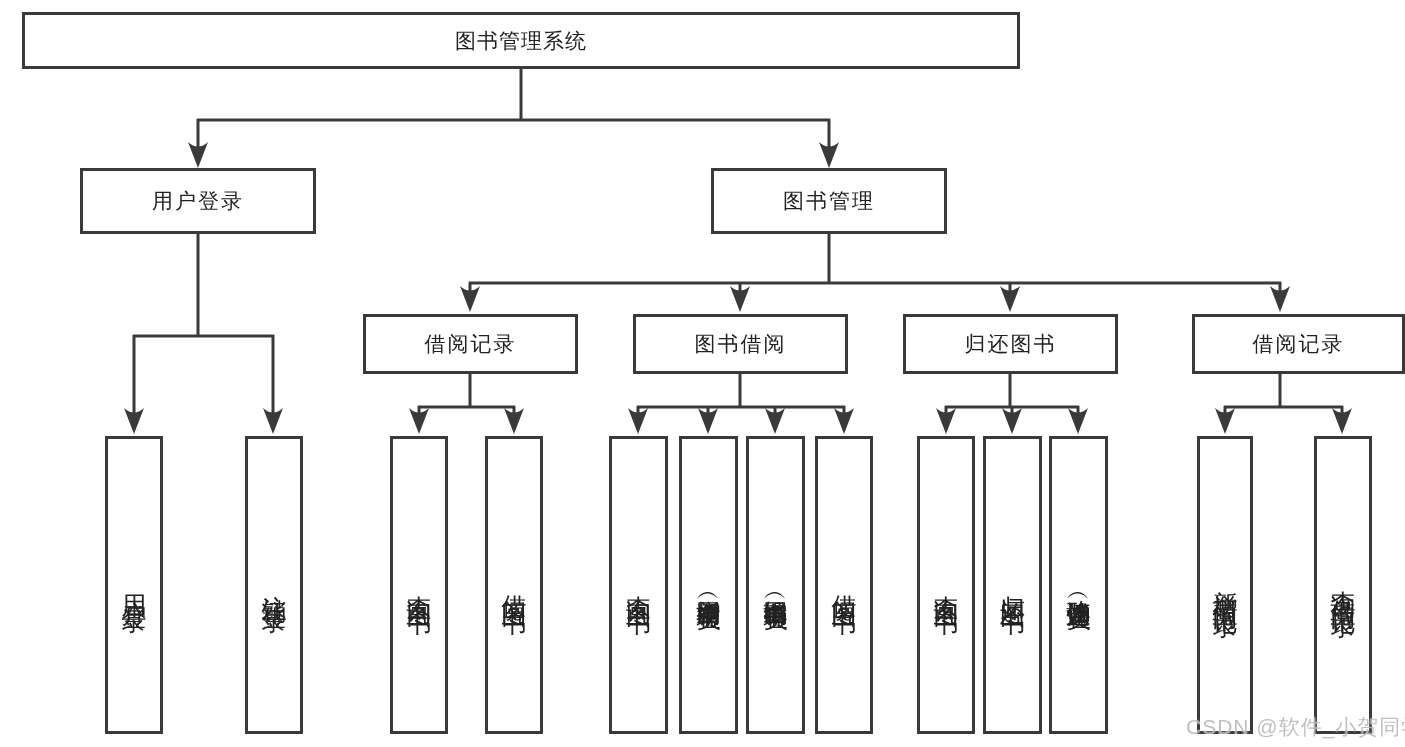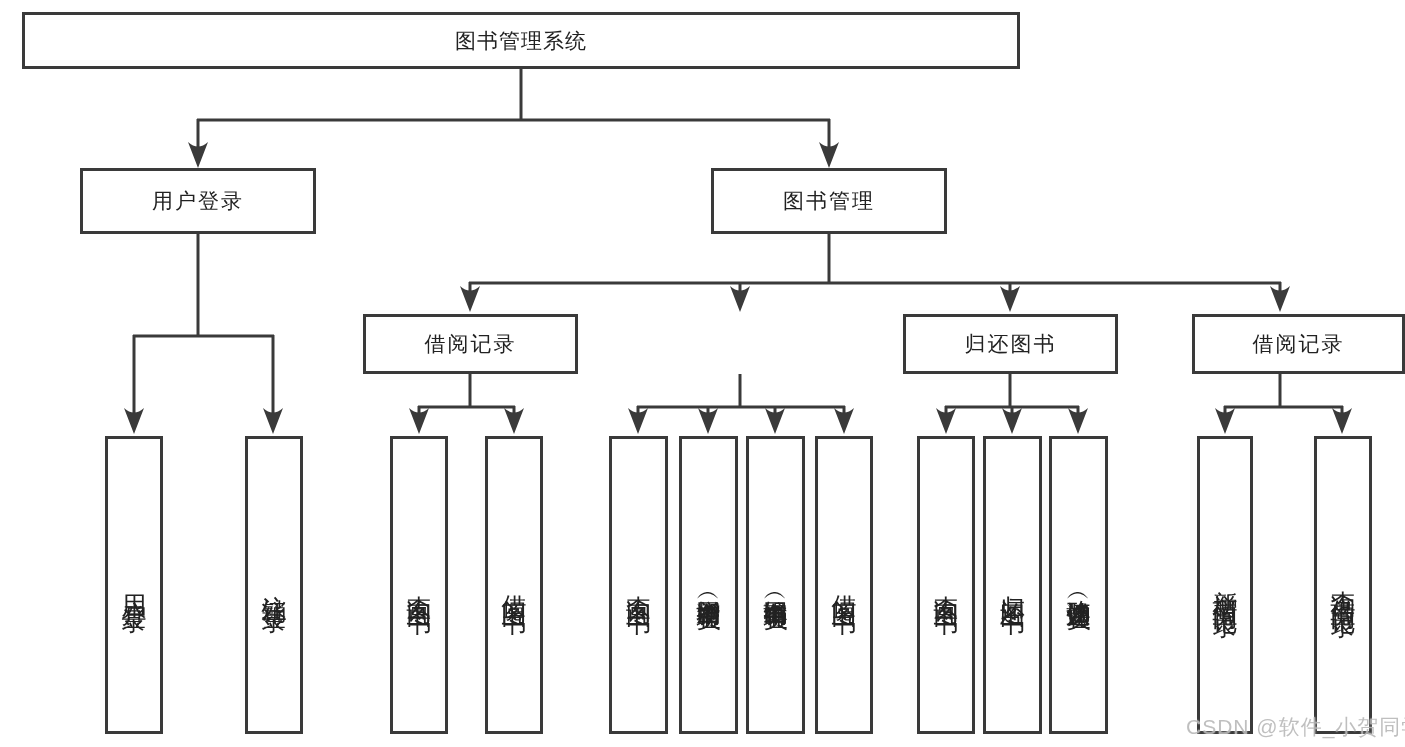--- a/index.html
+++ b/index.html
@@ -134,20 +134,21 @@
       <path d="M1332,408 L1342,434 L1352,408 Q1342,417 1332,408 Z"></path>
     </g>
   </svg>
 
   <div class="box h root" style="left:22px; top:12px; width:998px; height:57px;">图书管理系统</div>
 
   <div class="box h" style="left:80px; top:168px; width:236px; height:66px;">用户登录</div>
   <div class="box h" style="left:711px; top:168px; width:236px; height:66px;">图书管理</div>
 
   <div class="box h" style="left:363px; top:314px; width:215px; height:60px;">借阅记录</div>
+  <div class="box h" style="left:633px; top:314px; width:215px; height:60px;">图书借阅</div>
   <div class="box h" style="left:903px; top:314px; width:215px; height:60px;">归还图书</div>
   <div class="box h" style="left:1173px; top:314px; width:213px; height:60px;margin-left:19px;">借阅记录</div>
 
   <div class="box v" style="left:105px; top:436px; width:58px; height:298px;">用户登录</div>
   <div class="box v" style="left:245px; top:436px; width:58px; height:298px;">注销登录</div>
 
   <div class="box v" style="left:390px; top:436px; width:58px; height:298px;">查询图书</div>
   <div class="box v" style="left:485px; top:436px; width:58px; height:298px;">借阅图书</div>
 
   <div class="box v" style="left:609px; top:436px; width:59px; height:298px;">查询图书</div>

